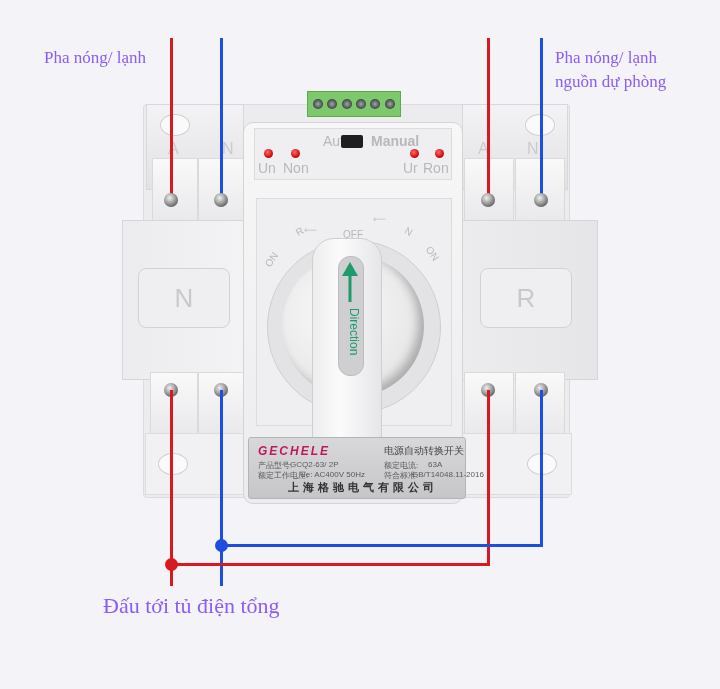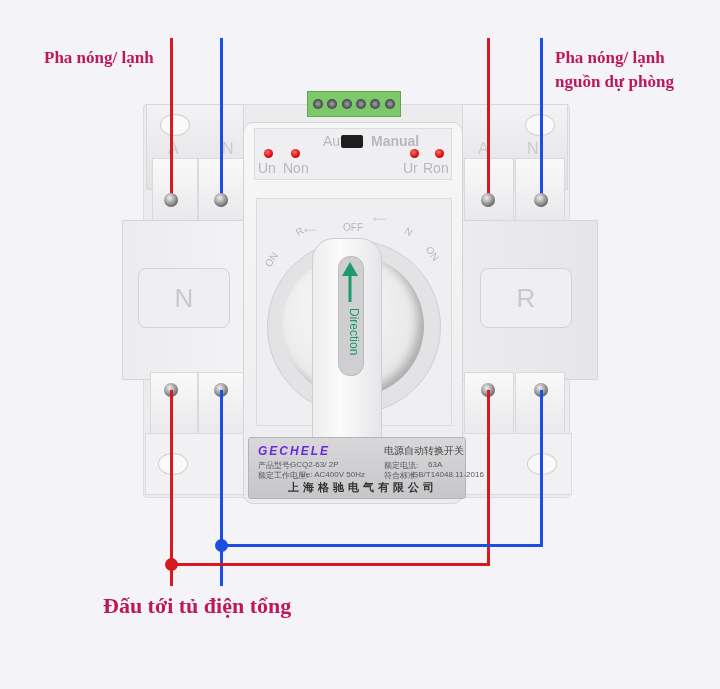--- a/index.html
+++ b/index.html
@@ -1,18 +1,18 @@
 <!DOCTYPE html>
 <html><head>
 <meta charset="utf-8">
 <style>
   html, body { margin:0; padding:0; }
   body { width:720px; height:689px; background:#f4f3f7; position:relative; overflow:hidden; font-family:"Liberation Sans", sans-serif; }
   .abs { position:absolute; }
-  .caption { position:absolute; font-family:"Liberation Serif","DejaVu Serif", serif; font-weight:bold; color:#be185d; line-height:24px; }
+  .caption { position:absolute; font-family:"Liberation Serif","DejaVu Serif", serif; font-weight:normal; color:#8b5cf6; line-height:24px; }
   .cap-top { font-size:17px; }
   .cap-bottom { font-size:22px; }
 
   
   .base-frame { left:143px; top:104px; width:425px; height:392px; background:#ececee; border:1px solid #dcdcde; border-radius:4px; }
   .top-block { top:104px; height:84px; background:linear-gradient(#f3f3f5,#e2e2e4); border:1px solid #d8d8da; }
   .term-block { background:linear-gradient(#f9f9fa,#e9e9eb); border:1px solid #dadadc; }
   .mid-body { left:122px; top:220px; width:474px; height:158px; background:linear-gradient(90deg,#ececee,#f4f4f6 30%,#e6e6e8); border:1px solid #d6d6d8; }
   .bottom-plate { left:145px; top:433px; width:425px; height:60px; background:#f1f1f3; border:1px solid #dcdcde; }
   .oval-hole { width:28px; height:20px; border-radius:50%; border:1px solid #cfcfd2; background:#fafafb; }
@@ -26,21 +26,21 @@
 
   .knob-panel { left:256px; top:198px; width:194px; height:226px; border:1px solid #dcdcde; background:#efeff1; }
   .knob-outer { left:267px; top:240px; width:172px; height:172px; border-radius:50%; background:#e3e3e5; border:1px solid #cfcfd1; }
   .knob-inner { left:282px; top:255px; width:142px; height:142px; border-radius:50%; background:radial-gradient(circle at 40% 40%,#fafafa,#dedee0); box-shadow: inset -6px -4px 10px rgba(0,0,0,0.25); }
   .handle { left:312px; top:238px; width:68px; height:212px; background:linear-gradient(90deg,#ededee,#fbfbfc 40%,#e6e6e8); border:1px solid #cfcfd1; border-radius:22px 22px 8px 8px; }
   .handle-slot { left:338px; top:256px; width:24px; height:118px; background:#cfcfd2; border-radius:12px; border:1px solid #bdbdc0; }
   .dir-text { left:339px; top:308px; width:22px; height:60px; color:#1f9a6b; font-size:12px; writing-mode:vertical-rl; text-align:left; }
   .dir-arrow { left:342px; top:262px; width:16px; height:40px; }
 
   .nameplate { left:248px; top:437px; width:216px; height:60px; background:linear-gradient(#d8d8da,#c6c6c9); border:1px solid #b4b4b8; border-radius:3px; font-size:8px; color:#5a5a5e; }
-  .np-brand { left:258px; top:444px; color:#6d28d9; font-weight:bold; font-style:italic; font-size:12px; letter-spacing:2px; }
+  .np-brand { left:258px; top:444px; color:#be185d; font-weight:bold; font-style:italic; font-size:12px; letter-spacing:2px; }
   .np-title { left:384px; top:444px; font-size:10px; color:#444; }
   .np-line { font-size:8px; color:#5a5a5e; }
   .np-company { left:288px; top:480px; font-size:11px; font-weight:bold; color:#333; letter-spacing:4px; }
 
   .term-connector { left:307px; top:91px; width:94px; height:26px; background:#7ec86c; border:1px solid #5ea84e; display:flex; align-items:center; justify-content:space-around; padding:0 3px; box-sizing:border-box; }
   .tc-screw { width:10px; height:10px; border-radius:50%; background:radial-gradient(circle,#9aa 0,#444 70%); }
 
   .screw { width:14px; height:14px; border-radius:50%; background:radial-gradient(circle at 40% 35%,#f0f0f0,#8a8a8a 55%,#333); }
 
   .wire-red { background:#d8191f; }
@@ -113,21 +113,21 @@
 <div class="abs led" style="left:435px; top:149px;"></div>
 <span class="abs panel-label" style="left:258px; top:160px;">Un</span>
 <span class="abs panel-label" style="left:283px; top:160px;">Non</span>
 <span class="abs panel-label" style="left:403px; top:160px;">Ur</span>
 <span class="abs panel-label" style="left:423px; top:160px;">Ron</span>
 
 <div class="abs knob-panel"></div>
 <span class="abs panel-label" style="left:264px; top:254px; font-size:10px; transform:rotate(-55deg);">ON</span>
 <span class="abs panel-label" style="left:296px; top:226px; font-size:10px; transform:rotate(-30deg);">R</span>
 <span class="abs panel-label" style="left:304px; top:225px; font-size:9px; color:#c2c2c4;">⟵</span>
-<span class="abs panel-label" style="left:343px; top:222px; font-size:10px;">OFF</span>
+<span class="abs panel-label" style="left:343px; top:229px; font-size:10px;">OFF</span>
 <span class="abs panel-label" style="left:373px; top:214px; font-size:9px; color:#c2c2c4;">⟵</span>
 <span class="abs panel-label" style="left:405px; top:226px; font-size:10px; transform:rotate(30deg);">N</span>
 <span class="abs panel-label" style="left:425px; top:248px; font-size:10px; transform:rotate(55deg);">ON</span>
 
 <div class="abs knob-outer"></div>
 <div class="abs knob-inner"></div>
 <div class="abs handle"></div>
 <div class="abs handle-slot"></div>
 <svg class="abs dir-arrow" viewBox="0 0 16 40">
   <polygon points="8,0 16,14 0,14" fill="#1f9a6b"></polygon>

